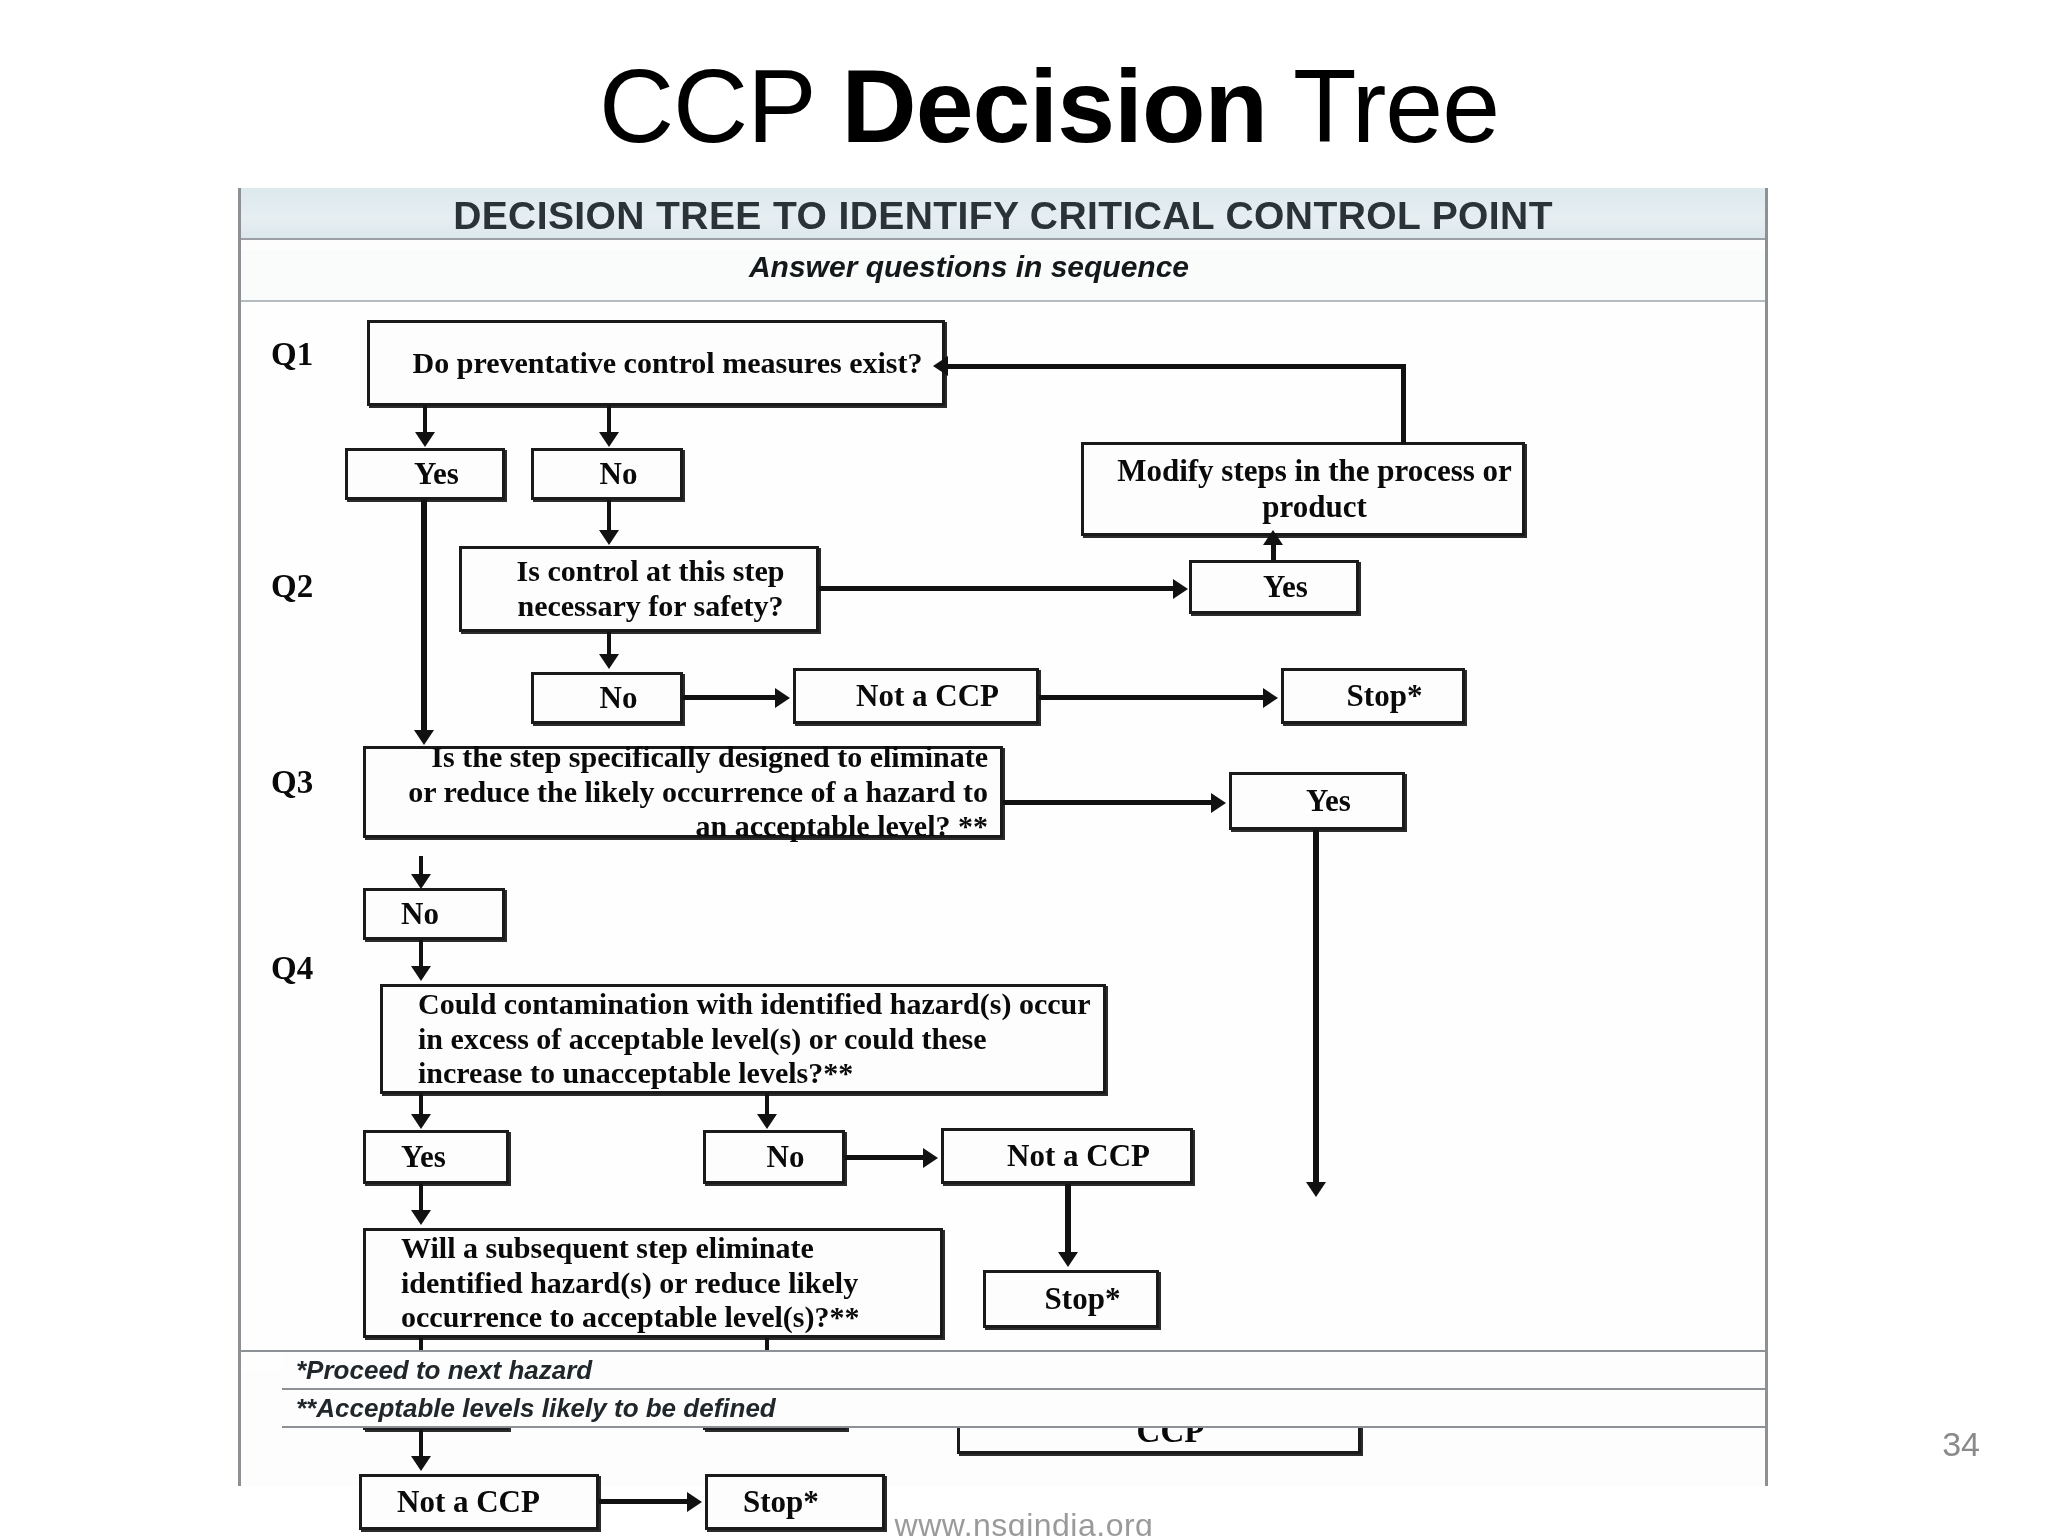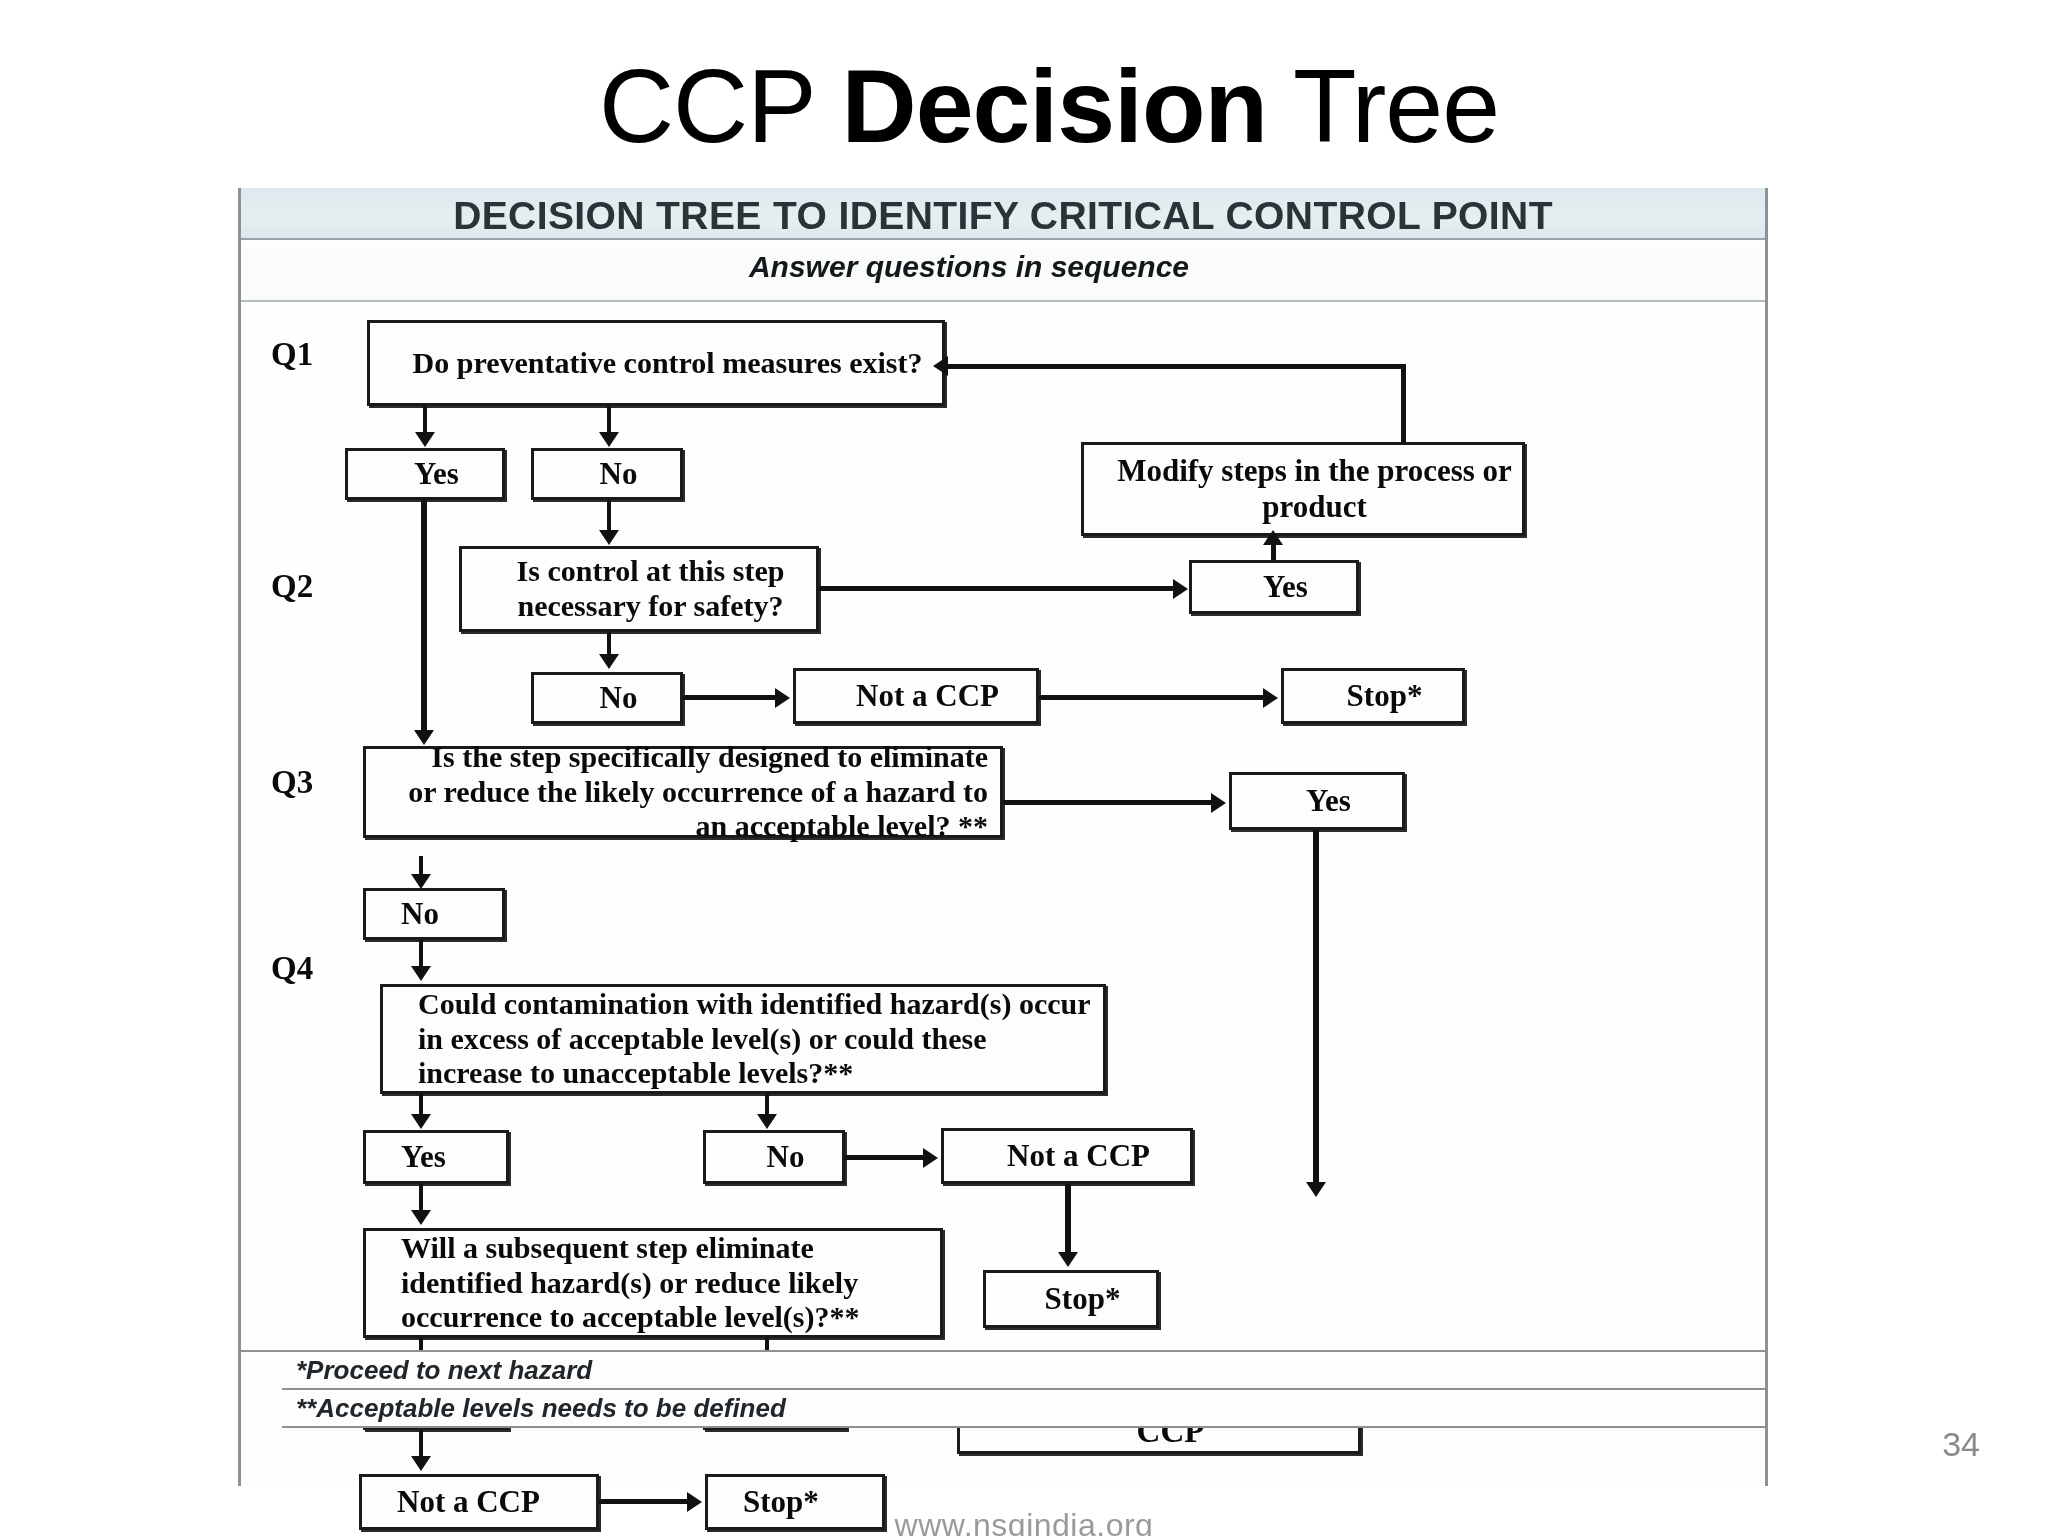--- a/index.html
+++ b/index.html
@@ -385,19 +385,19 @@
     <div class="arrow-r" style="left:446px; top:1190px;"></div>
 
     <div class="node heavy left" style="left:464px; top:1172px; width:180px; height:56px; font-size:31px;">
       <span class="txt">Stop*</span>
     </div>
 
   </div>
 
   <div class="fig-footnotes">
     <div class="footnote">*Proceed to next hazard</div>
-    <div class="footnote">**Acceptable levels needs to be defined</div>
+    <div class="footnote">**Acceptable levels likely to be defined</div>
   </div>
 
 </div>
 
 <div class="page-number">34</div>
 <div class="footer-url">www.nsqindia.org</div>
 
 </body></html>

